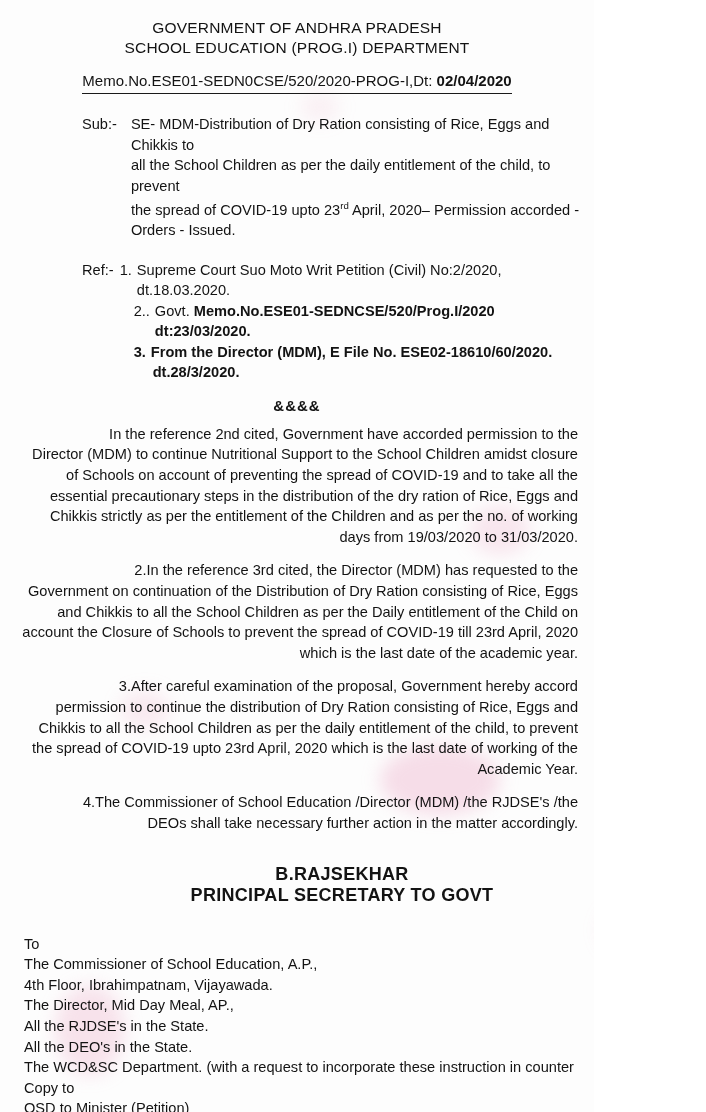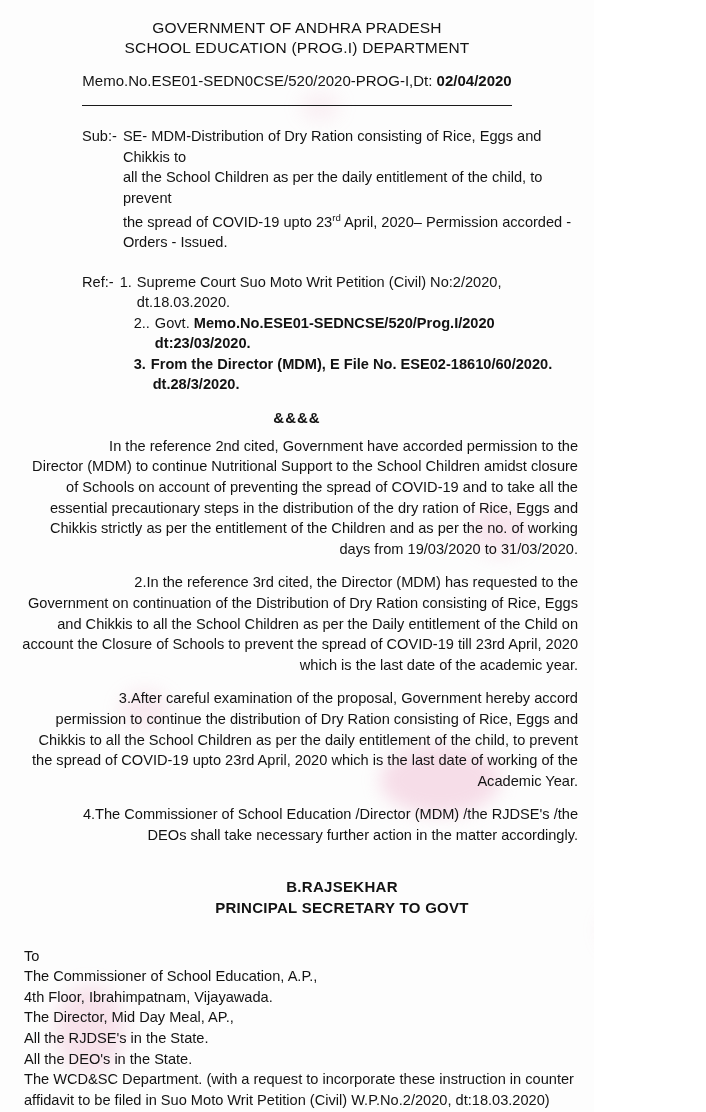--- a/index.html
+++ b/index.html
@@ -40,28 +40,28 @@
     letter-spacing: 0.2px;
     line-height: 20px;
   }
   #hdr1 { padding-top: 18px; }
 
   .memo-wrap { text-align: center; margin-top: 14px; }
   .memo {
     display: inline-block;
     font-size: 15px;
     border-bottom: 1.4px solid #1a1a1a;
-    padding-bottom: 16px;
+    padding-bottom: 4px;
   }
   .memo b { font-weight: bold; }
 
   .block { font-size: 14.6px; line-height: 20.5px; }
 
   .sub-wrap { margin-top: 20px; padding-left: 82px; padding-right: 14px; }
-  .sub-row { display: flex; }
+  .sub-row { display: flex; gap: 8px; }
   .sub-lbl { flex: 0 0 auto; padding-right: 6px; }
   .sub-body { flex: 1 1 auto; }
   sup { font-size: 0.66em; vertical-align: super; }
 
   .ref-wrap { margin-top: 19px; padding-left: 82px; padding-right: 8px; }
   .ref-row { display: flex; }
   .ref-lbl { flex: 0 0 auto; padding-right: 6px; }
   .ref-items { flex: 1 1 auto; }
   .ref-item { display: flex; }
   .ref-num { flex: 0 0 auto; padding-right: 5px; }
@@ -86,21 +86,21 @@
     line-height: 20.6px;
     text-align: right;
   }
   .para.first { text-indent: 56px; margin-top: 10px; }
   .para .pnum { display: inline-block; width: 56px; }
 
   .sign {
     margin-top: 30px;
     text-align: center;
     padding-left: 90px;
-    font-size: 15px;
+    font-size: 18px;
     font-weight: bold;
     line-height: 21px;
     letter-spacing: 0.3px;
   }
 
   .to-wrap {
     margin-top: 28px;
     padding-left: 24px;
     padding-right: 10px;
     font-size: 14.6px;
@@ -195,21 +195,20 @@
     </div>
 
     <div class="to-wrap">
       <div>To</div>
       <div>The Commissioner of School Education, A.P.,</div>
       <div>4th Floor, Ibrahimpatnam, Vijayawada.</div>
       <div>The Director, Mid Day Meal, AP.,</div>
       <div>All the RJDSE's in the State.</div>
       <div>All the DEO's in the State.</div>
       <div>The WCD&amp;SC Department. (with a request to incorporate these instruction in counter</div>
-      <div>affidavit to be filed in Suo Moto Writ Petition (Civil) W.P.No.2/2020, dt:18.03.2020)</div>
       <div>Copy to</div>
       <div>OSD to Minister (Petition)</div>
       <div>PS to Prl. Secretary to Govt.(SE).</div>
     </div>
 
     <div class="fwd-wrap">
       <div class="fwd">// FORWARDED BY ORDER //</div>
 
       <svg class="sig-svg" width="180" height="95" viewBox="0 0 180 95" fill="none">
         <path d="M22 82 C24 62, 40 36, 58 14 C59 13, 60 14, 59 16 C52 34, 44 60, 42 81 C42 83, 44 83, 46 82 L120 79" stroke="#1b1b3a" stroke-width="3" stroke-linecap="round" stroke-linejoin="round" fill="none"></path>

